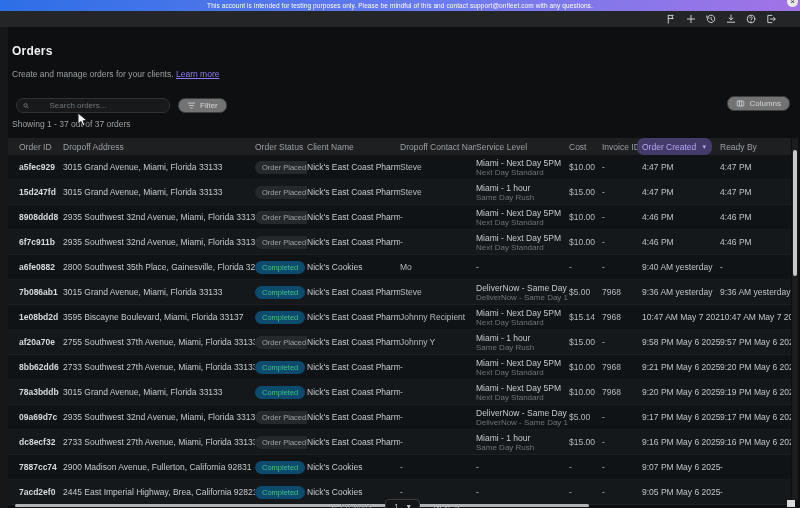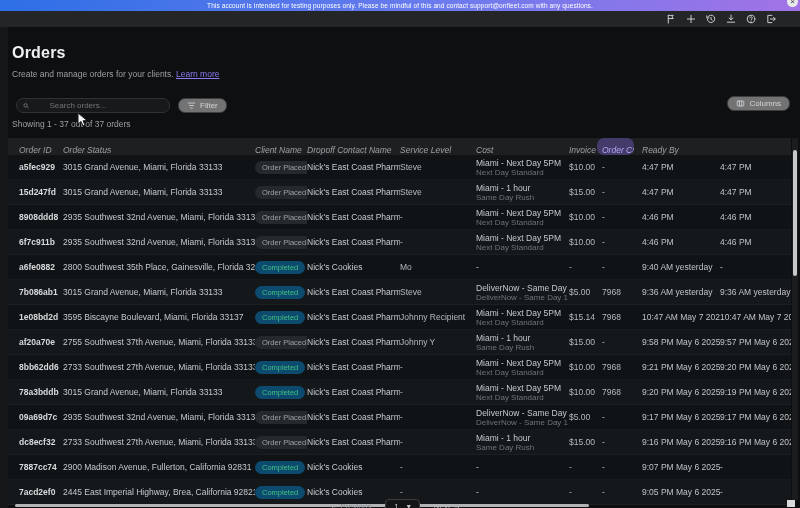--- a/index.html
+++ b/index.html
@@ -27,21 +27,21 @@
   .toolbar {
     position:absolute; top:11px; left:0; width:800px; height:16px;
     background:#232527; display:flex; align-items:center;
     justify-content:flex-end; gap:9px; padding-right:24px; z-index:20;
   }
   .tool-icon { width:11px; height:11px; display:flex; align-items:center; justify-content:center; cursor:pointer; }
   .tool-icon svg { width:10px; height:10px; stroke:#c9cdd0; fill:none; stroke-width:1.1; stroke-linecap:round; stroke-linejoin:round; }
   
   .left-strip { position:absolute; top:27px; left:0; width:8px; height:481px; background:#161718; }
   
-  .page-title { position:absolute; left:12px; top:44px; font-size:16px; font-weight:700; color:#eef1f2; letter-spacing:.2px; }
+  .page-title { position:absolute; left:12px; top:44px; font-size:12px; font-weight:700; color:#eef1f2; letter-spacing:.2px; }
   .page-sub { position:absolute; left:12px; top:69px; font-size:8.5px; color:#9aa0a5; }
   .learn-link { color:#8d7df2; text-decoration:underline; cursor:pointer; }
   
   .search-box {
     position:absolute; left:16px; top:98px; width:154px; height:15px;
     background:#17191b; border:1px solid #2e3234; border-radius:7px;
     display:flex; align-items:center; padding:0 6px; gap:20px;
   }
   .search-box svg { width:8px; height:8px; stroke:#7d8489; fill:none; stroke-width:1.2; }
   .search-input {
@@ -59,21 +59,21 @@
   .btn-columns { right:10px; top:96px;align-items:center; }
   .showing { position:absolute; left:12px; top:119px; font-size:8.5px; color:#9aa0a5; }
   
   .table-wrap { position:absolute; left:8px; top:138px; width:783px; }
   .grid-row {
     display:grid;
     grid-template-columns:44px 192px 52px 93px 76px 93px 33px 40px 78px 1fr;
     padding-left:11px;
   }
   .thead { background:#1d1f21; height:17px; align-items:center; }
-  .hc { font-size:8.5px; color:#9aa0a5; display:flex; align-items:flex-end; height:17px; cursor:pointer; white-space:nowrap; overflow:hidden;font-style:italic; }
+  .hc { font-size:8.5px; color:#9aa0a5; display:flex; align-items:center; height:17px; cursor:pointer; white-space:nowrap; overflow:hidden; }
   .hc.sorted {
     background:#443b6b; color:#b3a7f2; margin-left:-5px; padding-left:5px;
     margin-right:8px; justify-content:space-between; padding-right:6px; border-radius:7px;
   }
   .hc.sorted .caret { font-size:7px; color:#b3a7f2; }
   .tbody .trow { height:25px; align-items:center; border-bottom:1px solid rgba(255,255,255,0.035); cursor:pointer; }
   .tbody .trow:nth-child(odd) { background:#101315; }
   .tbody .trow:nth-child(even){ background:#15181b; }
   .c { font-size:8.5px; white-space:nowrap; overflow:hidden; padding-right:5px; }
   .c.id { color:#d8dbdd; font-weight:700; font-size:8.5px; }
@@ -179,20 +179,23 @@
   <span>Columns</span>
 </div>
 <div class="showing">Showing 1 - 37 out of 37 orders</div>
 
 <div class="table-wrap">
   <div class="grid-row thead">
       <div class="hc">
         <span>Order ID</span>
       </div>
       <div class="hc">
+        <span>Dropoff Address</span>
+      </div>
+      <div class="hc">
         <span>Order Status</span>
       </div>
       <div class="hc">
         <span>Client Name</span>
       </div>
       <div class="hc">
         <span>Dropoff Contact Name</span>
       </div>
       <div class="hc">
         <span>Service Level</span>

